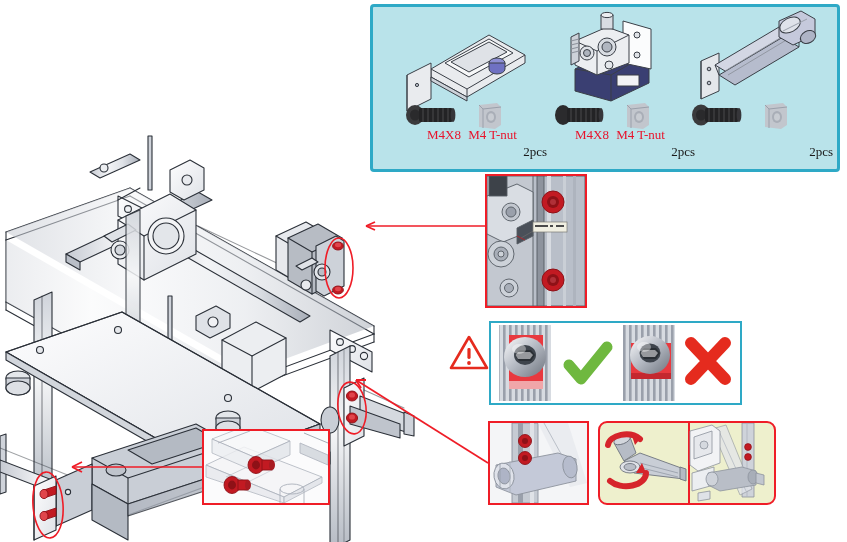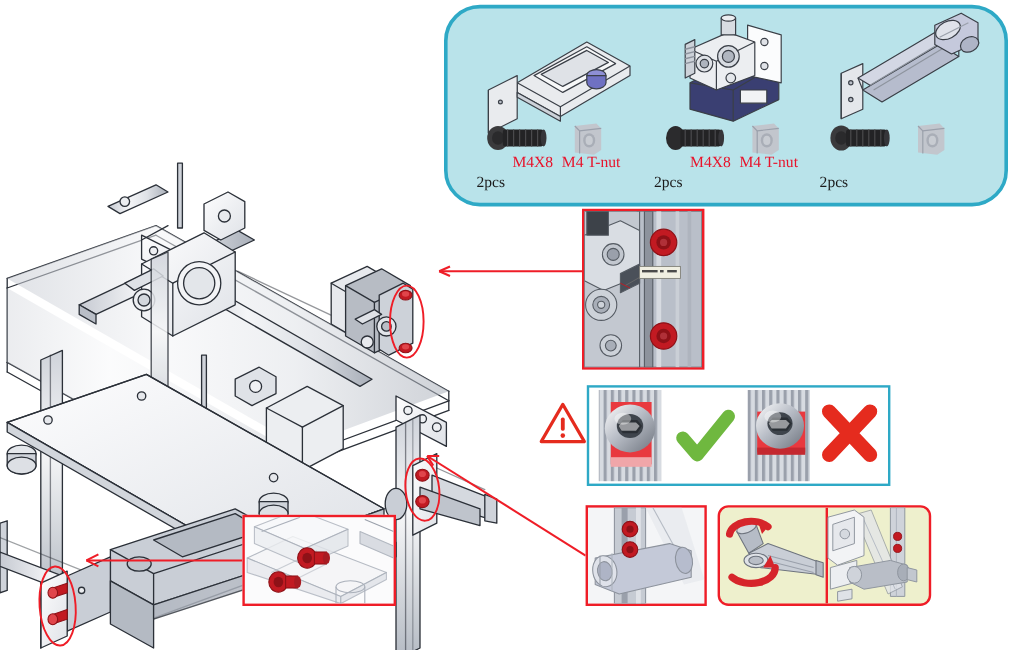--- a/index.html
+++ b/index.html
@@ -2,28 +2,28 @@
 <html><head>
 <meta charset="utf-8">
 <style>
   html,body{margin:0;padding:0;background:#fff;}
   body{width:847px;height:542px;position:relative;overflow:hidden;
        font-family:"Liberation Serif",serif;}
   .abs{position:absolute;}
 
   
   #parts-box{left:370px;top:4px;width:470px;height:168px;
-    background:#b9e3ea;border:3px solid #2ea9c6;border-radius:30px;box-sizing:border-box;}
+    background:#b9e3ea;border:3px solid #2ea9c6;border-radius:4px;box-sizing:border-box;}
   .part-group{position:absolute;top:0;width:150px;height:100%;}
   .part-art{position:absolute;left:0;top:6px;width:150px;height:88px;}
   .fastener-row{position:absolute;left:0;top:92px;width:150px;height:32px;}
   .lbl-row{position:absolute;left:-6px;top:120px;width:162px;text-align:center;
     font-size:13px;color:#e8132b;white-space:nowrap;}
   .lbl-row span{margin:0 2px;}
-  .pcs{position:absolute;left:0;top:137px;width:150px;text-align:left;
+  .pcs{position:absolute;left:0;top:137px;width:150px;text-align:right;
     font-size:13px;color:#1a1a1a;}
 
   
   #detail-extruder{left:485px;top:174px;width:102px;height:134px;
     border:2px solid #ef1d27;box-sizing:border-box;background:#e9ebf0;overflow:hidden;}
   #detail-bed{left:202px;top:429px;width:128px;height:76px;
     border:2px solid #ef1d27;box-sizing:border-box;background:#fbfbfc;overflow:hidden;}
   #detail-spool{left:488px;top:421px;width:101px;height:84px;
     border:2px solid #ef1d27;box-sizing:border-box;background:#f4f5f7;overflow:hidden;}
 

